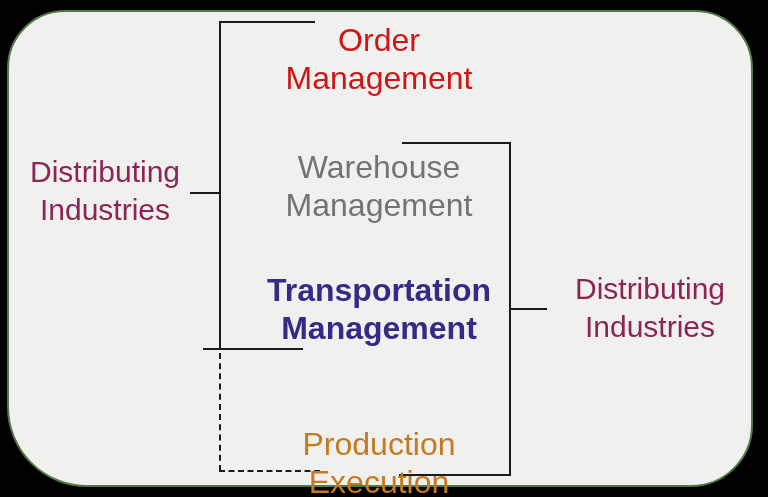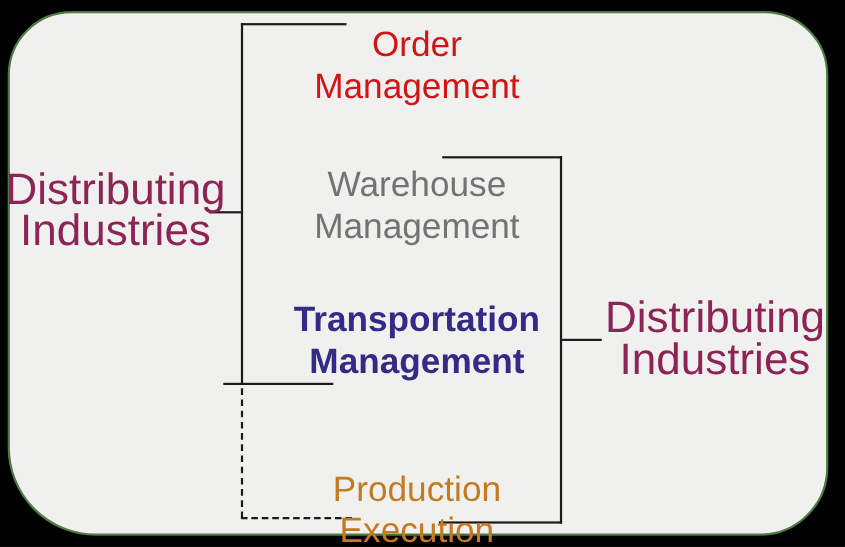--- a/index.html
+++ b/index.html
@@ -45,21 +45,21 @@
   }
   
   .label {
     position: absolute;
     text-align: center;
     font-size: 32px;
     line-height: 38px;
     letter-spacing: 0;
   }
   .label.side {
-    font-size: 40px;
+    font-size: 30px;
     line-height: 38px;
   }
   .label div { white-space: nowrap; }
 
   .c-order          { color: #cf1515; }
   .c-warehouse      { color: #737373; }
   .c-transportation { color: #332b85; font-weight: bold; }
   .c-production     { color: #c47a20; }
   .c-industries     { color: #8c2456; }
 

